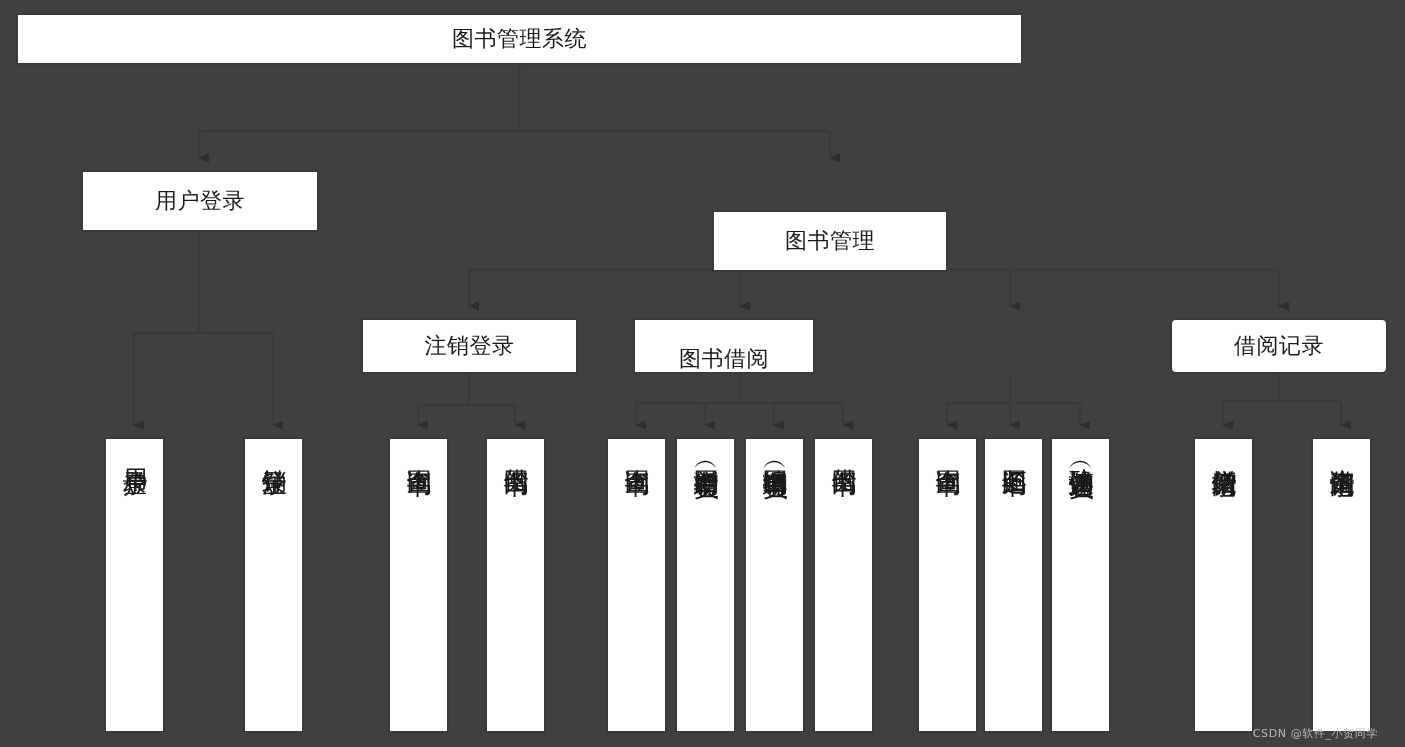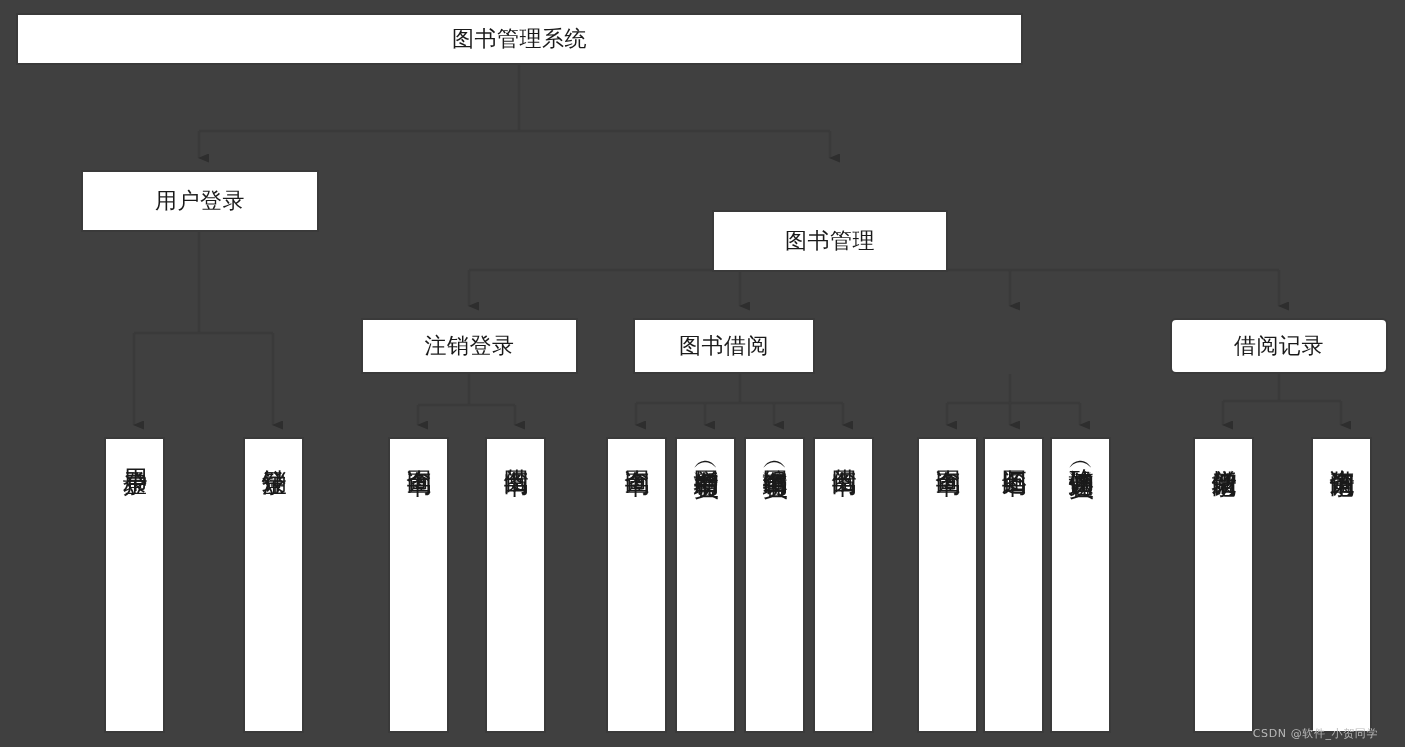--- a/index.html
+++ b/index.html
@@ -128,21 +128,21 @@
   <div class="node node-h" style="left:81px; top:170px; width:238px; height:62px;">
     <span class="label">用户登录</span>
   </div>
   <div class="node node-h" style="left:712px; top:170px; width:236px; height:62px;margin-top:40px;">
     <span class="label">图书管理</span>
   </div>
 
   <div class="node node-h" style="left:361px; top:318px; width:217px; height:56px;">
     <span class="label">注销登录</span>
   </div>
-  <div class="node node-h" style="left:633px; top:318px; width:182px; height:56px;">
+  <div class="node node-h" style="left:633px; top:318px; width:182px; height:56px;align-items:flex-end;">
     <span class="label">图书借阅</span>
   </div>
   <div class="node node-h" style="left:1170px; top:318px; width:218px; height:56px;border-radius:6px;">
     <span class="label">借阅记录</span>
   </div>
 
   <div class="node node-v" style="left:104px; top:437px; width:61px; height:296px;">
     <span class="label">用户登录</span>
   </div>
   <div class="node node-v" style="left:243px; top:437px; width:61px; height:296px;">

